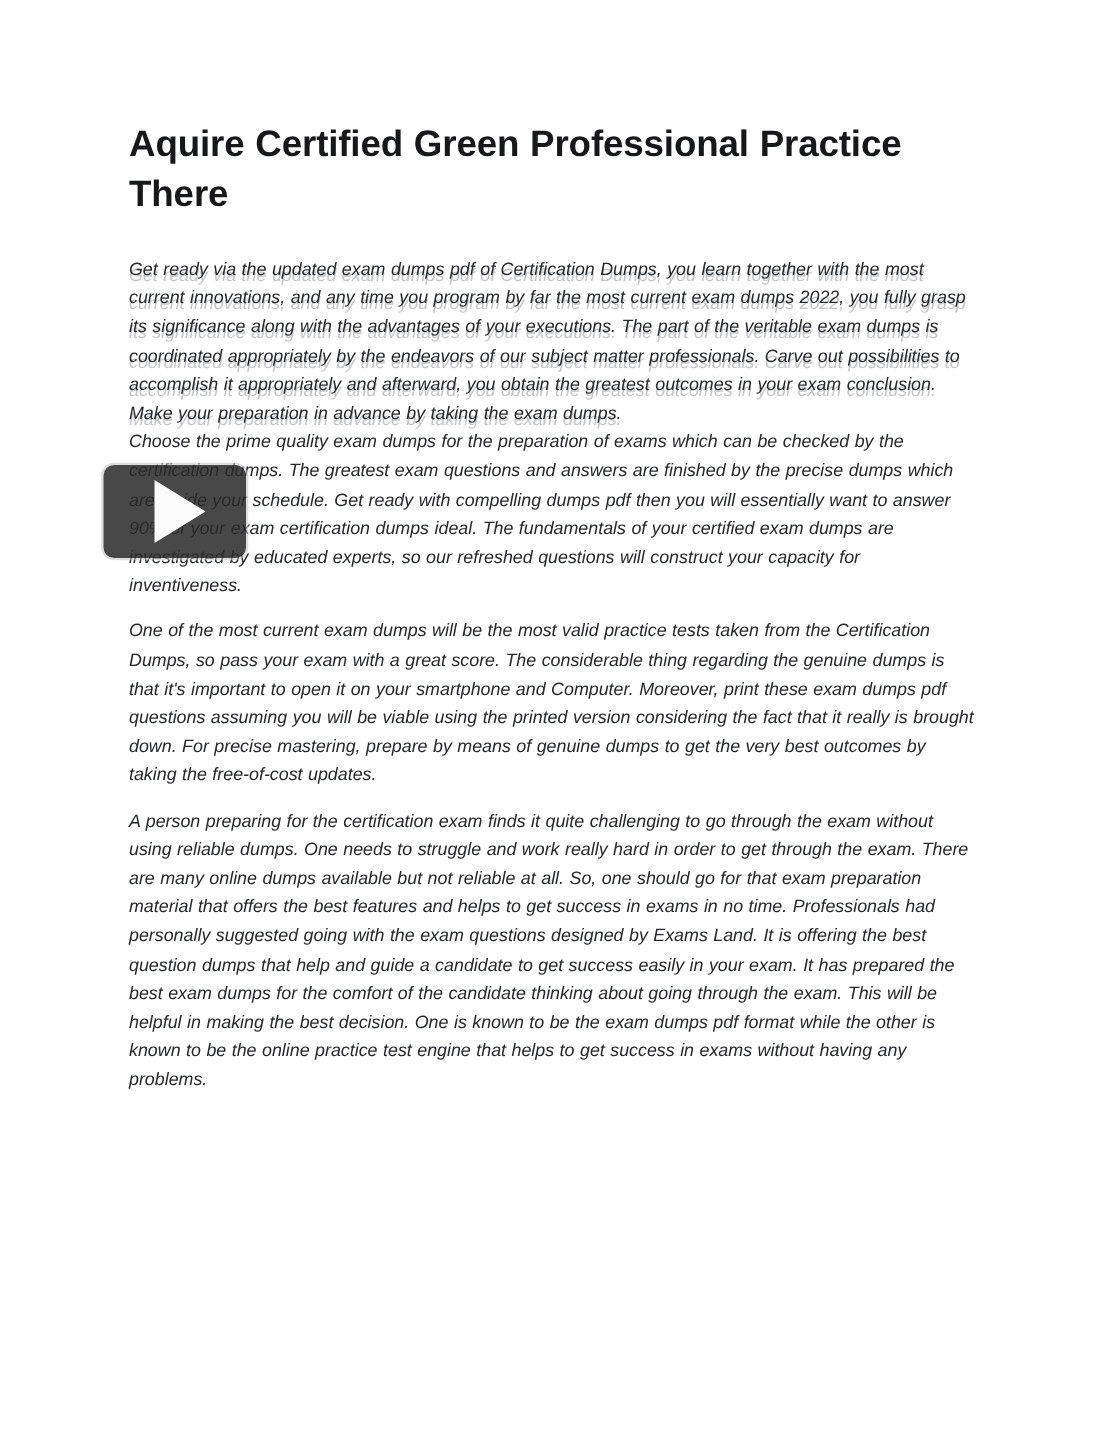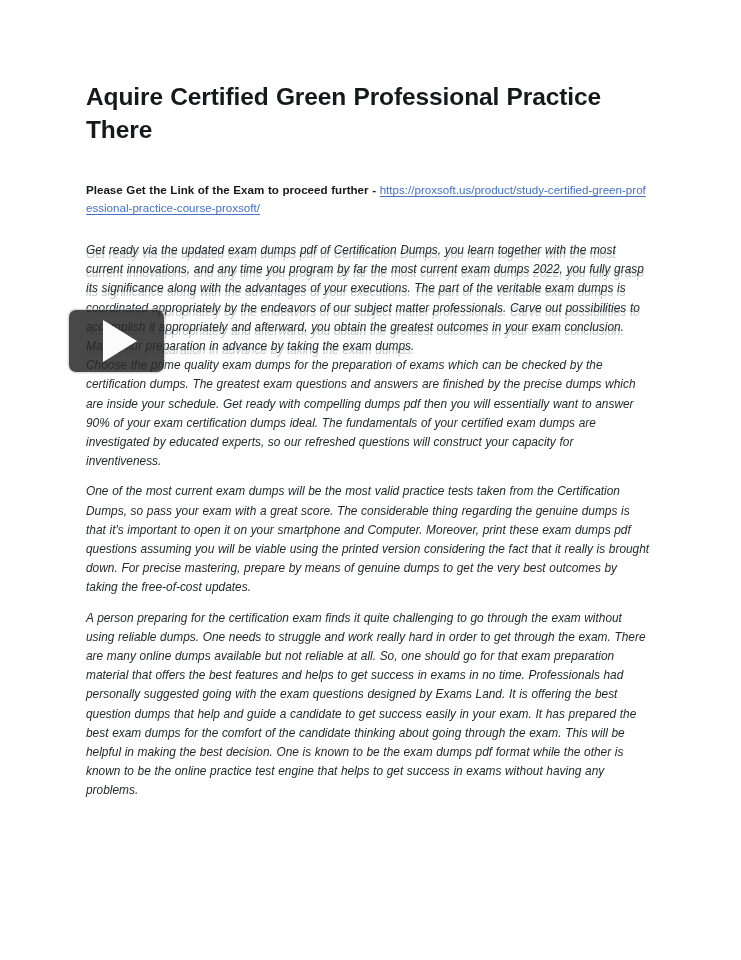--- a/index.html
+++ b/index.html
@@ -120,23 +120,20 @@
   }
 </style>
 </head>
 <body>
 
 <div class="page">
   <div class="content">
 
     <h1 class="doc-title">Aquire Certified Green Professional Practice There</h1>
 
-    <p class="link-block">
-      <span class="link-prefix">Please Get the Link of the Exam  to proceed further - </span><a class="doc-link" href="#">https://proxsoft.us/product/study-certified-green-professional-practice-course-proxsoft/</a>
-    </p>
 
     <div class="body-wrap">
 
       <div class="ghost-host">
         <p class="para ghost-layer">Get ready via the updated exam dumps pdf of Certification Dumps, you learn together with the most current innovations, and any time you program by far the most current exam dumps 2022, you fully grasp its significance along with the advantages of your executions. The part of the veritable exam dumps is coordinated appropriately by the endeavors of our subject matter professionals. Carve out possibilities to accomplish it appropriately and afterward, you obtain the greatest outcomes in your exam conclusion. Make your preparation in advance by taking the exam dumps.</p>
         <p class="para para-main">Get ready via the updated exam dumps pdf of Certification Dumps, you learn together with the most current innovations, and any time you program by far the most current exam dumps 2022, you fully grasp its significance along with the advantages of your executions. The part of the veritable exam dumps is coordinated appropriately by the endeavors of our subject matter professionals. Carve out possibilities to accomplish it appropriately and afterward, you obtain the greatest outcomes in your exam conclusion. Make your preparation in advance by taking the exam dumps.</p>
       </div>
 
       <p class="para">Choose the prime quality exam dumps for the preparation of exams which can be checked by the certification dumps. The greatest exam questions and answers are finished by the precise dumps which are inside your schedule. Get ready with compelling dumps pdf then you will essentially want to answer 90% of your exam certification dumps ideal. The fundamentals of your certified exam dumps are investigated by educated experts, so our refreshed questions will construct your capacity for inventiveness.</p>
 

